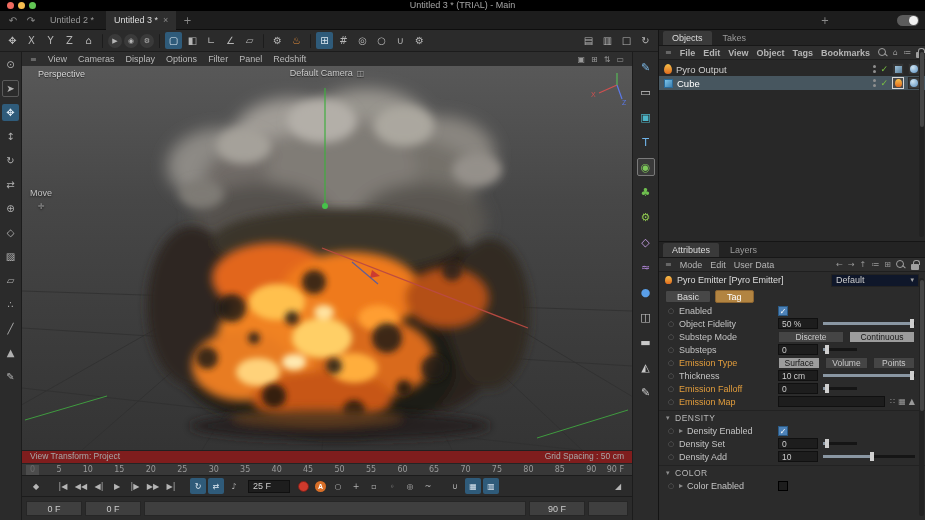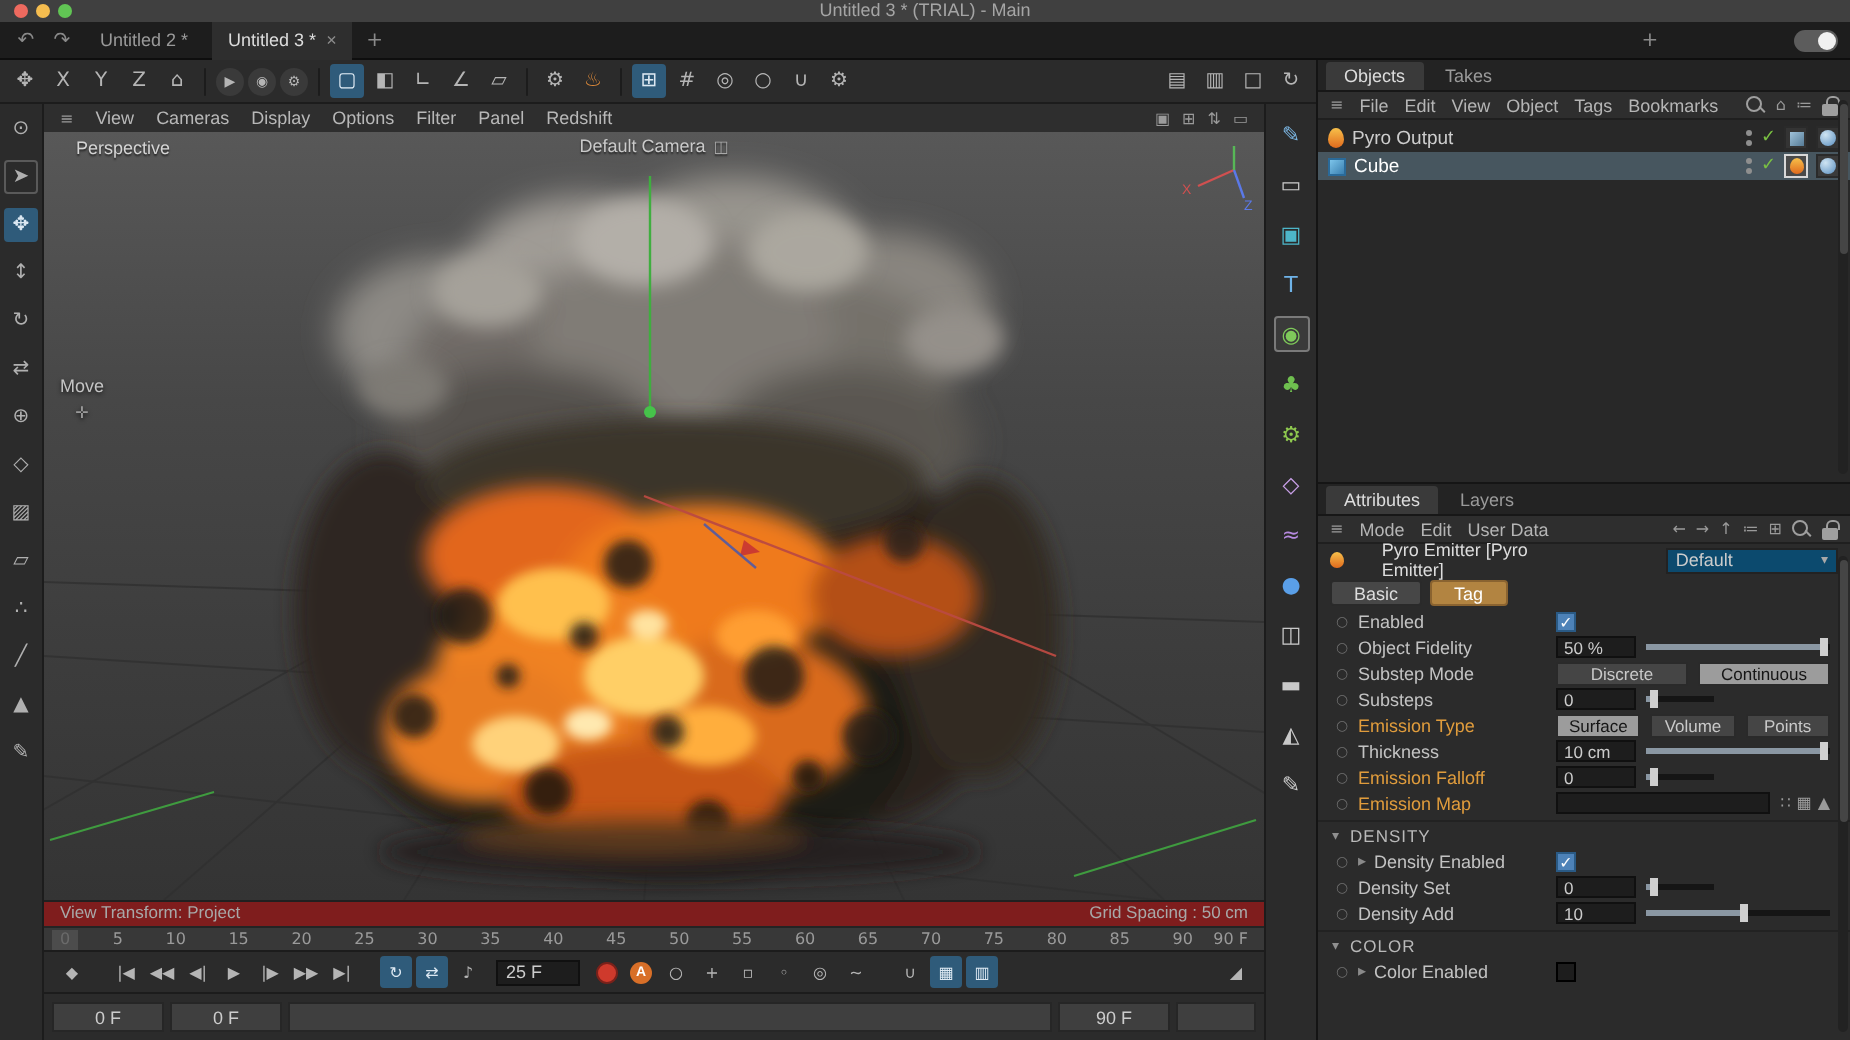--- a/index.html
+++ b/index.html
@@ -3,21 +3,21 @@
 <meta charset="utf-8">
 <style>
   * { margin:0; padding:0; box-sizing:border-box; }
   html,body { background:#111; }
   body { font-family:"Liberation Sans","DejaVu Sans",sans-serif; }
   #app { position:relative; width:925px; height:520px; background:#262626; overflow:hidden; color:#c8c8c8; }
   .flex1 { flex:1; }
   .ic { font-family:"DejaVu Sans",sans-serif; display:inline-flex; align-items:center; justify-content:center; color:#a8a8a8; }
 
   
-  .titlebar { position:relative; height:11px; background:#404040; display:flex; align-items:center; }
+  .titlebar { position:relative; height:11px; background:#000000; display:flex; align-items:center; }
   .lights { display:flex; gap:4px; margin-left:7px; }
   .tl { width:7px; height:7px; border-radius:50%; }
   .tl.r { background:#ee6a5f; } .tl.y { background:#f5bd4f; } .tl.g { background:#61c554; }
   .wtitle { position:absolute; left:0; right:0; text-align:center; font-size:9px; color:#a5a5a5; line-height:11px; }
 
   
   .tabbar { height:19px; background:#1d1d1d; border-bottom:1px solid #0e0e0e; display:flex; align-items:center; padding:0 6px; gap:4px; }
   .tabbar .ic { width:14px; height:14px; font-size:10px; color:#8a8a8a; }
   .dtab { font-size:9px; color:#9a9a9a; padding:0 8px; height:19px; display:flex; align-items:center; gap:5px; }
   .dtab.active { background:#2e2e2e; color:#ddd; }
@@ -108,22 +108,22 @@
   .flame { width:8px; height:10px; border-radius:50% 50% 50% 50%/58% 58% 42% 42%; background:linear-gradient(#f7c04a,#e06a1d); display:inline-block; }
   .flame.small { width:7px; height:8px; }
   .cubeic { width:9px; height:9px; background:linear-gradient(135deg,#7cc4ea,#3a7fb0); border:1px solid #2a6a99; display:inline-block; }
   .mag { position:relative; width:10px; height:10px; display:inline-block; }
   .mag::before { content:""; position:absolute; left:0; top:0; width:6px; height:6px; border:1px solid #9f9f9f; border-radius:50%; }
   .mag::after { content:""; position:absolute; left:6px; top:6px; width:3.5px; height:1.2px; background:#9f9f9f; transform:rotate(45deg); }
   .lockic { position:relative; width:8px; height:6px; background:#9f9f9f; border-radius:1px; display:inline-block; margin-top:4px; }
   .lockic::before { content:""; position:absolute; left:1.5px; top:-4px; width:5px; height:4px; border:1px solid #9f9f9f; border-bottom:none; border-radius:3px 3px 0 0; }
 
   .attrpanel { flex:1; display:flex; flex-direction:column; background:#2b2b2b; position:relative; }
-  .objtitle { height:16px; display:flex; align-items:center; gap:19px; padding:0 6px; font-size:9px; color:#ddd; background:#2b2b2b; }
-  .ddl { display:flex; justify-content:space-between; background:#0c4a6e; border:1px solid #222; height:13px; padding:0 4px; font-size:9px; color:#ccc; width:88px; }
+  .objtitle { height:16px; display:flex; align-items:center; gap:5px; padding:0 6px; font-size:9px; color:#ddd; background:#2b2b2b; }
+  .ddl { display:flex; justify-content:space-between; background:#0f172a; border:1px solid #222; height:13px; padding:0 4px; font-size:9px; color:#ccc; width:88px; }
   .subtabs { height:16px; display:flex; align-items:center; gap:4px; padding:0 6px; }
   .stab { height:13px; line-height:12px; padding:0 11px; background:#474747; border:1px solid #2a2a2a; font-size:9px; color:#ddd; border-radius:2px; }
   .stab.on { background:#b28441; color:#fff; border-color:#8a6330; }
   .sechead { height:14px; display:flex; align-items:center; padding-left:7px; color:#e0e0e0; font-size:9px; font-weight:bold; }
   .grphead { height:14px; display:flex; align-items:center; gap:5px; padding-left:7px; color:#b9b9b9; font-size:8.5px; letter-spacing:.5px; border-top:1px solid #222; margin-top:2px; }
   .grphead .chev { font-size:7px; color:#8f8f8f; font-family:"DejaVu Sans",sans-serif; }
 
   .arow { display:flex; align-items:center; height:13px; padding-left:9px; font-size:9px; color:#c3c3c3; }
   .arow .pre { width:11px; color:#6f6f6f; font-size:7px; font-family:"DejaVu Sans",sans-serif; }
   .arow .exp { width:8px; color:#8a8a8a; font-size:8px; font-family:"DejaVu Sans",sans-serif; }
@@ -543,21 +543,21 @@
 
     <div class="rightcol">
 
       <div class="objpanel">
         <div class="ptabs">
           <span class="ptab active">Objects</span>
           <span class="ptab">Takes</span>
         </div>
         <div class="pmenu">
           <span class="ic ric">≡</span>
-          <span style="display:flex;gap:8px;">
+          <span style="display:flex;gap:8px;font-weight:bold;">
 
           <span class="mitem">File</span>
               <span class="mitem">Edit</span>
               <span class="mitem">View</span>
               <span class="mitem">Object</span>
               <span class="mitem">Tags</span>
               <span class="mitem">Bookmarks</span>
             </span>
           <span class="right">
             <span class="mag"></span>

